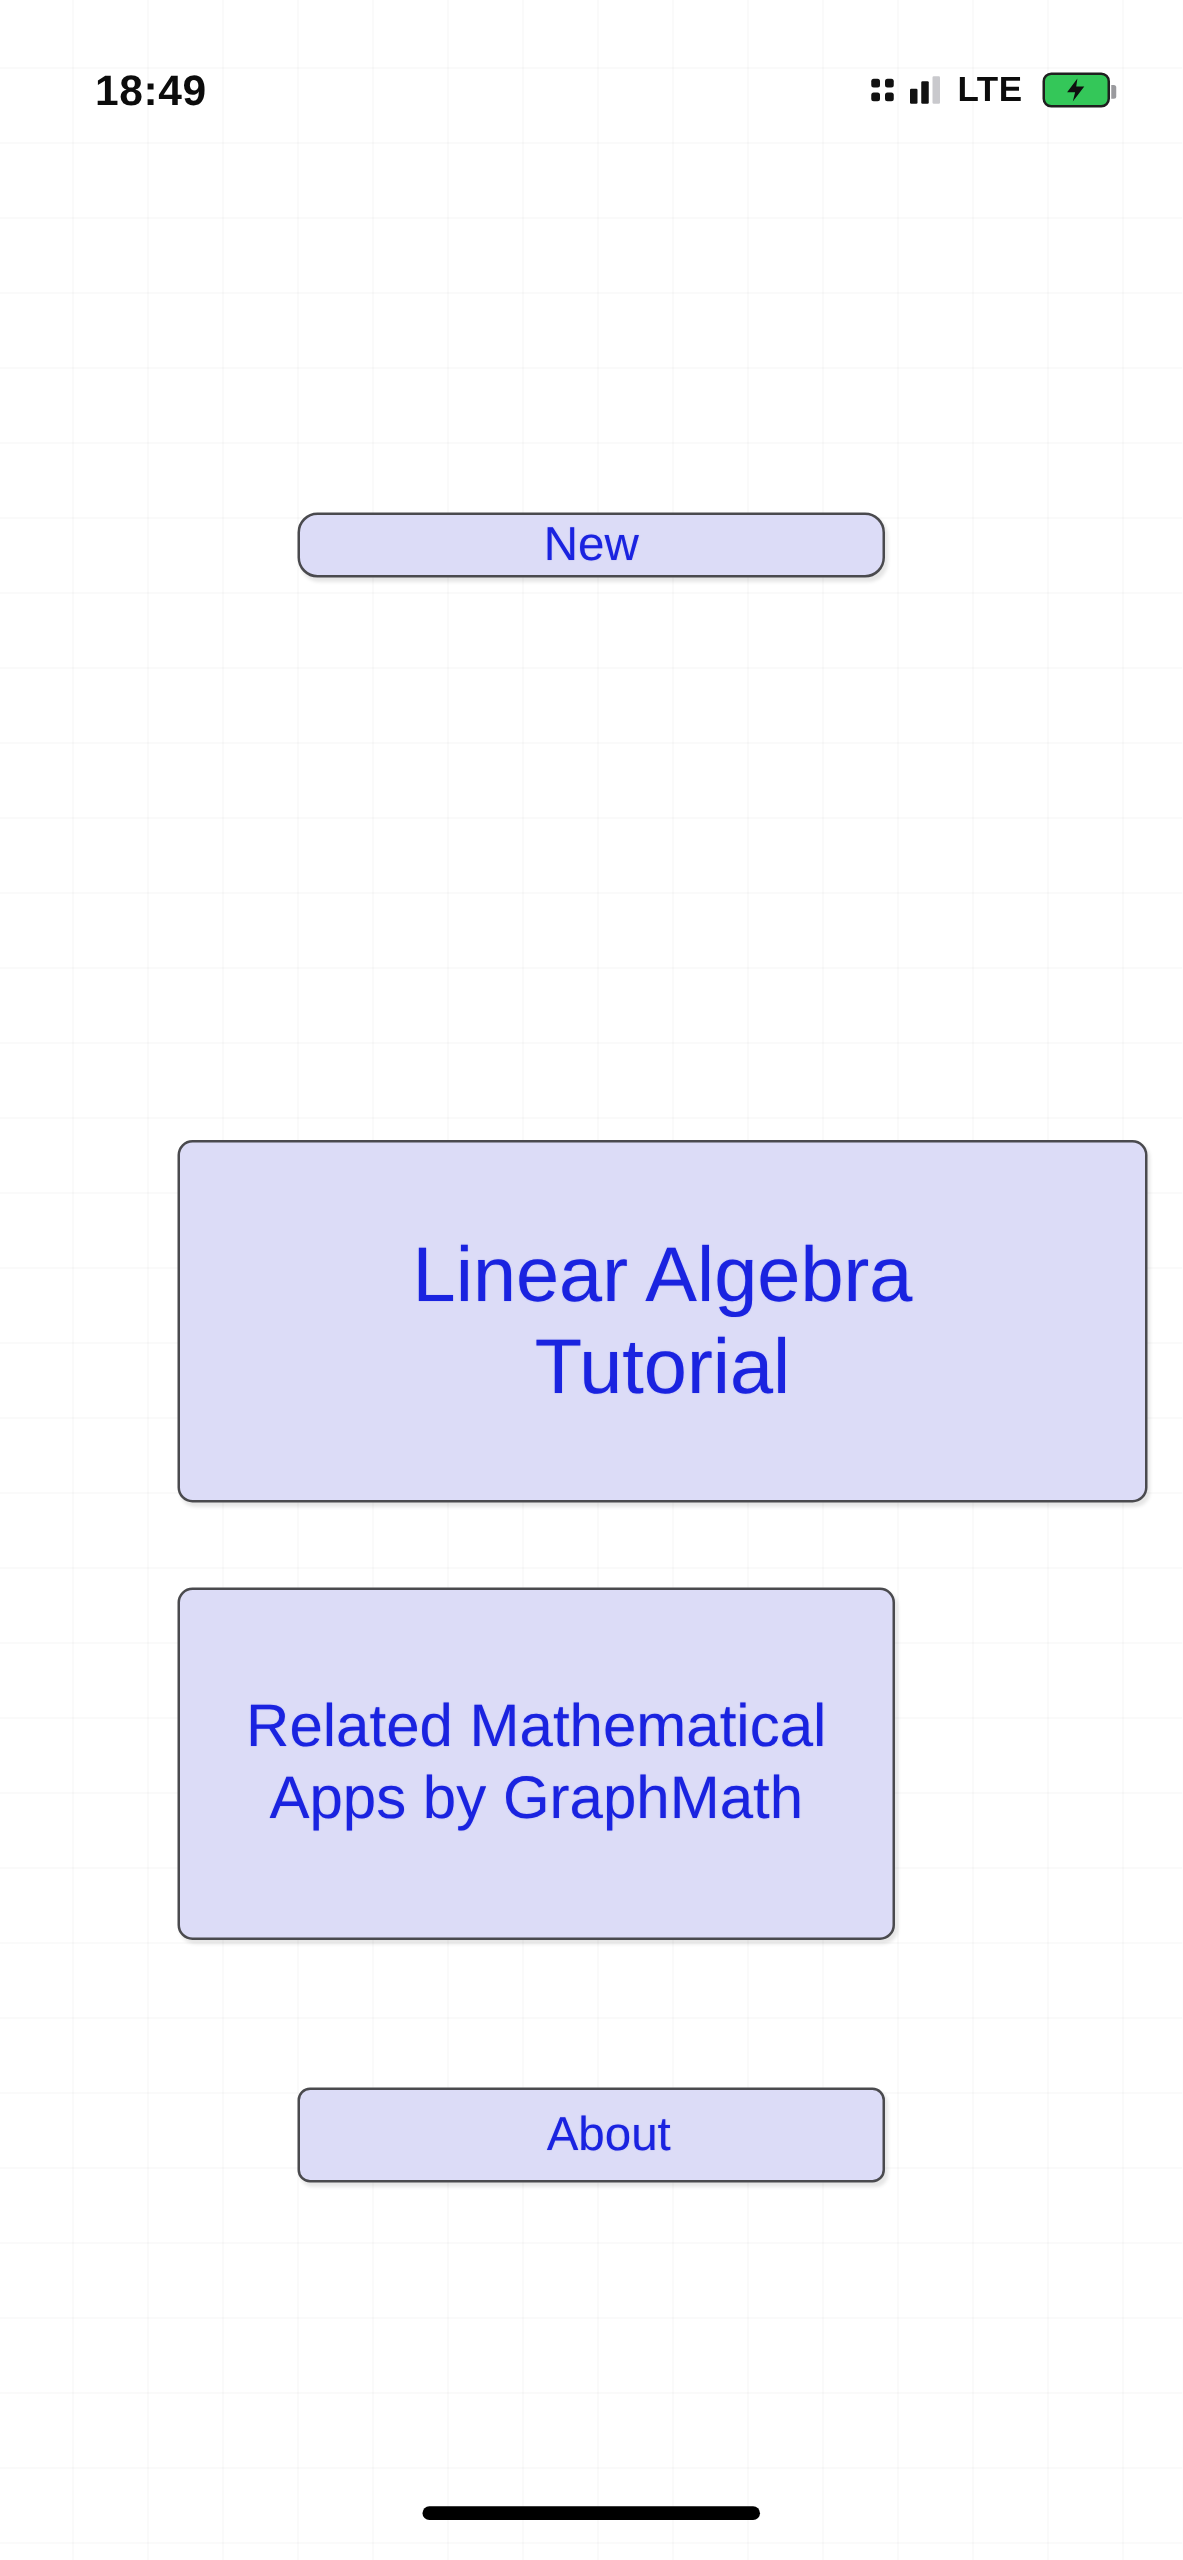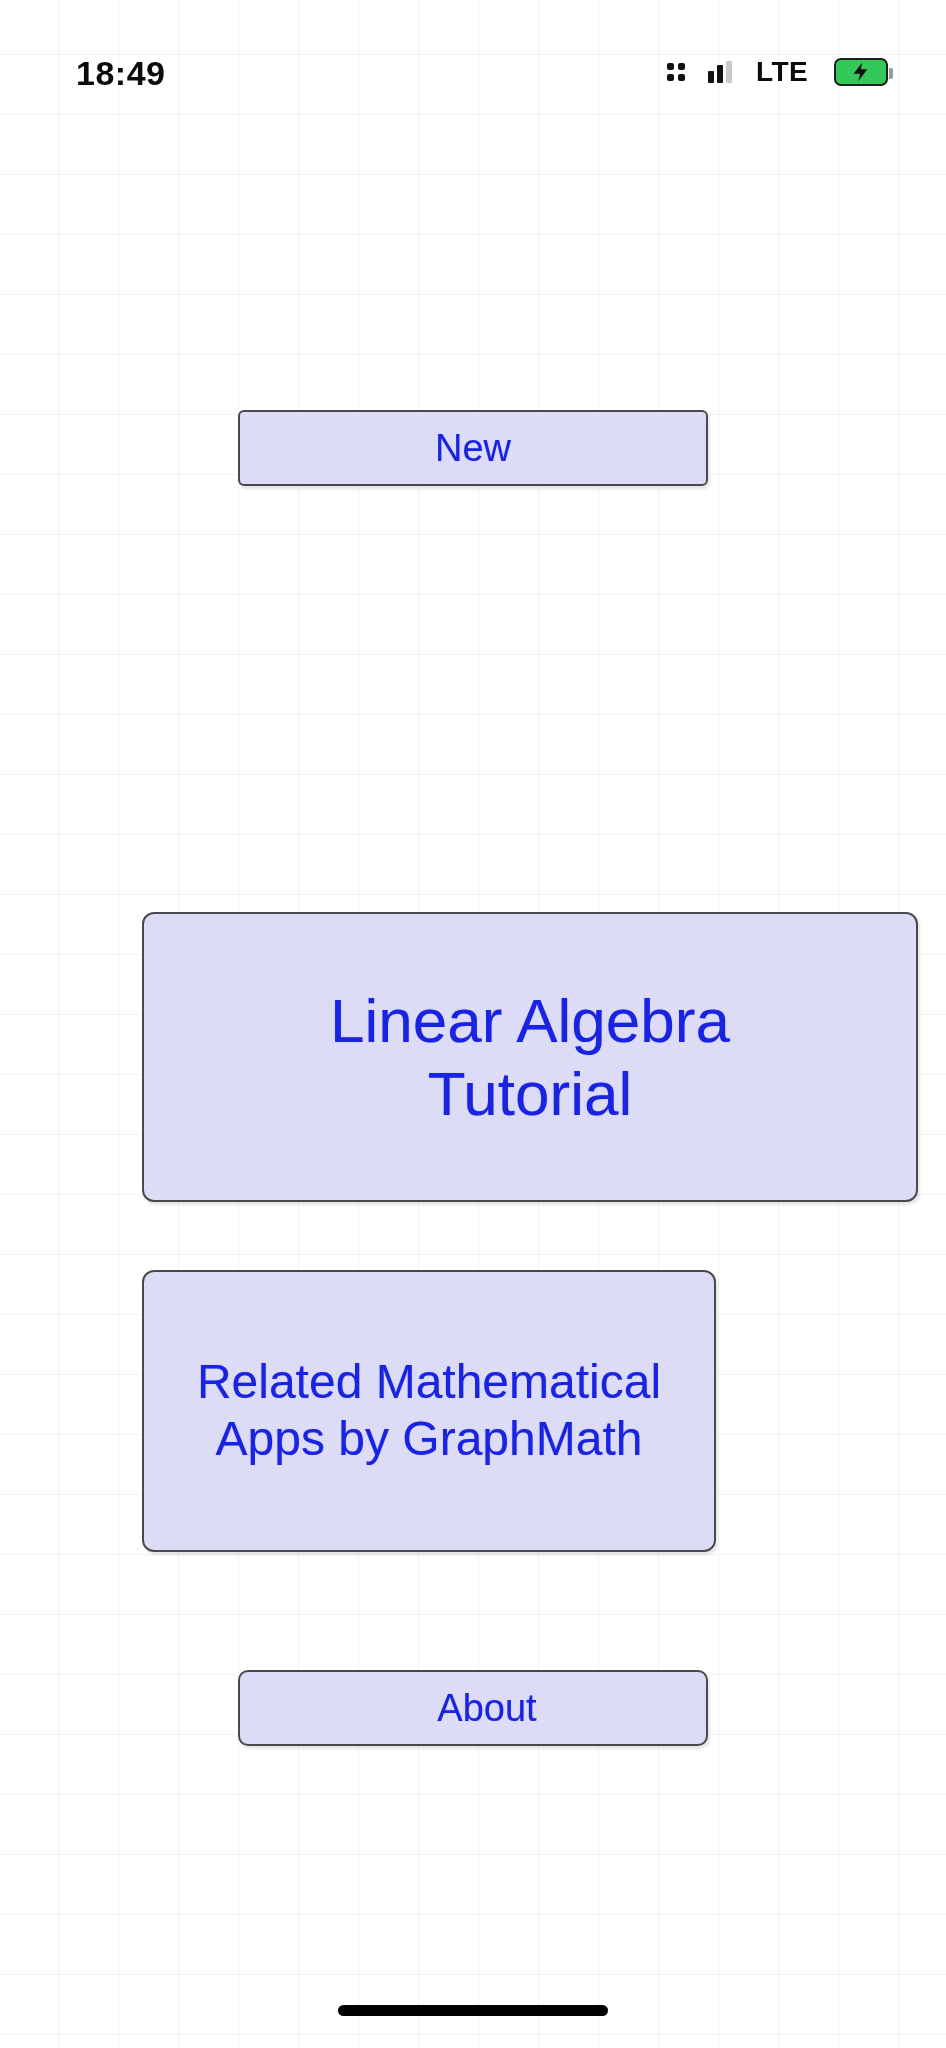--- a/index.html
+++ b/index.html
@@ -54,21 +54,21 @@
     font-weight: bold;
     color: #0c0c0c;
     letter-spacing: 0.5px;
   }
   .status-right {
     position: absolute;
     right: 58px;
     top: 30px;
     display: flex;
     align-items: center;
-    gap: 22px;
+    gap: 12px;
     height: 36px;
   }
   .signal-dots {
     display: grid;
     grid-template-columns: repeat(2, 7px);
     grid-template-rows: repeat(2, 7px);
     gap: 4px;
     margin-right: 1px;
   }
   .signal-dots i {
@@ -154,23 +154,23 @@
     box-shadow: 2px 3px 3px rgba(0,0,0,0.10);
     cursor: pointer;
     white-space: pre-line;
     font-weight: 400;
   }
 
   .btn-new {
     left: 238px;
     top: 318px;
     width: 470px;
-    height: 76px;
+    height: 52px;
     font-size: 38px;
-    border-radius: 6px;
+    border-radius: 16px;
   }
 
   .btn-solver {
     left: 142px;
     top: 462px;
     width: 662px;
     height: 290px;
     font-size: 62px;
   }
 

